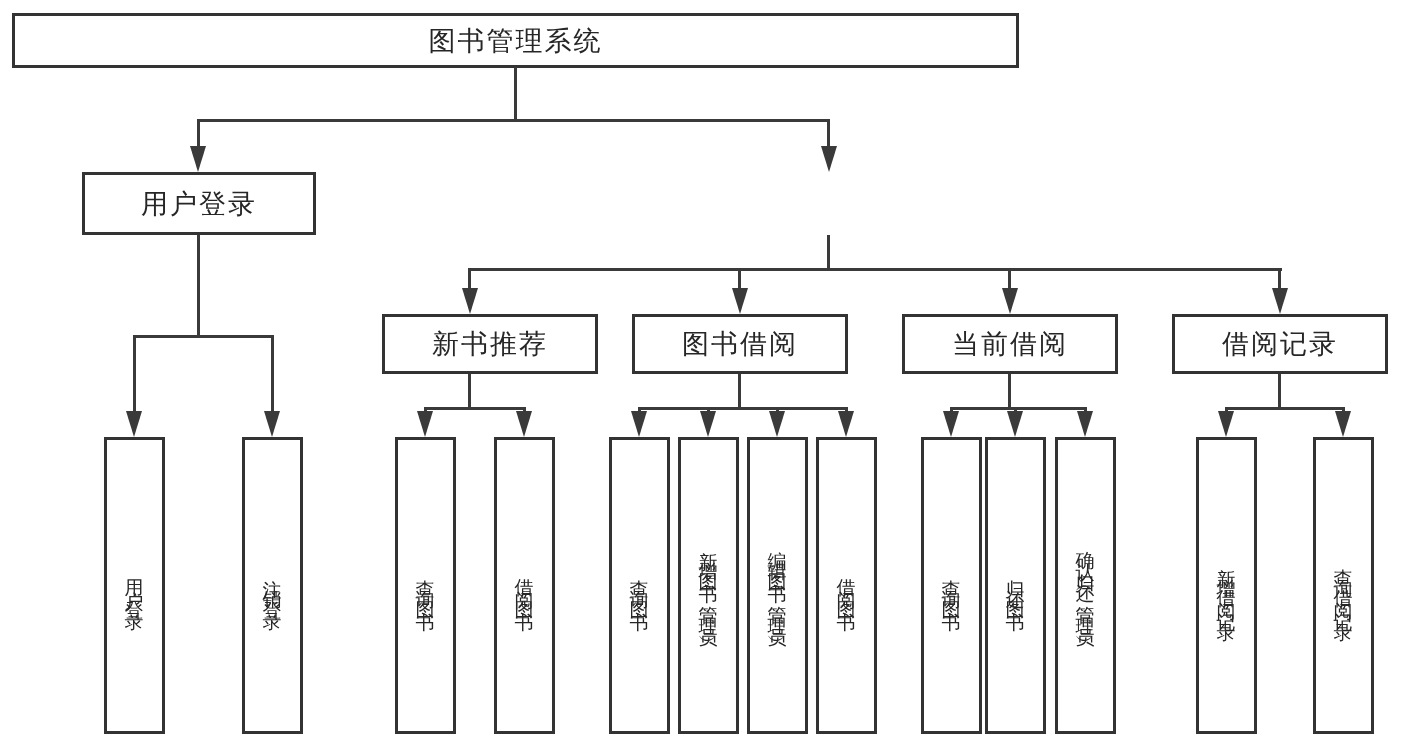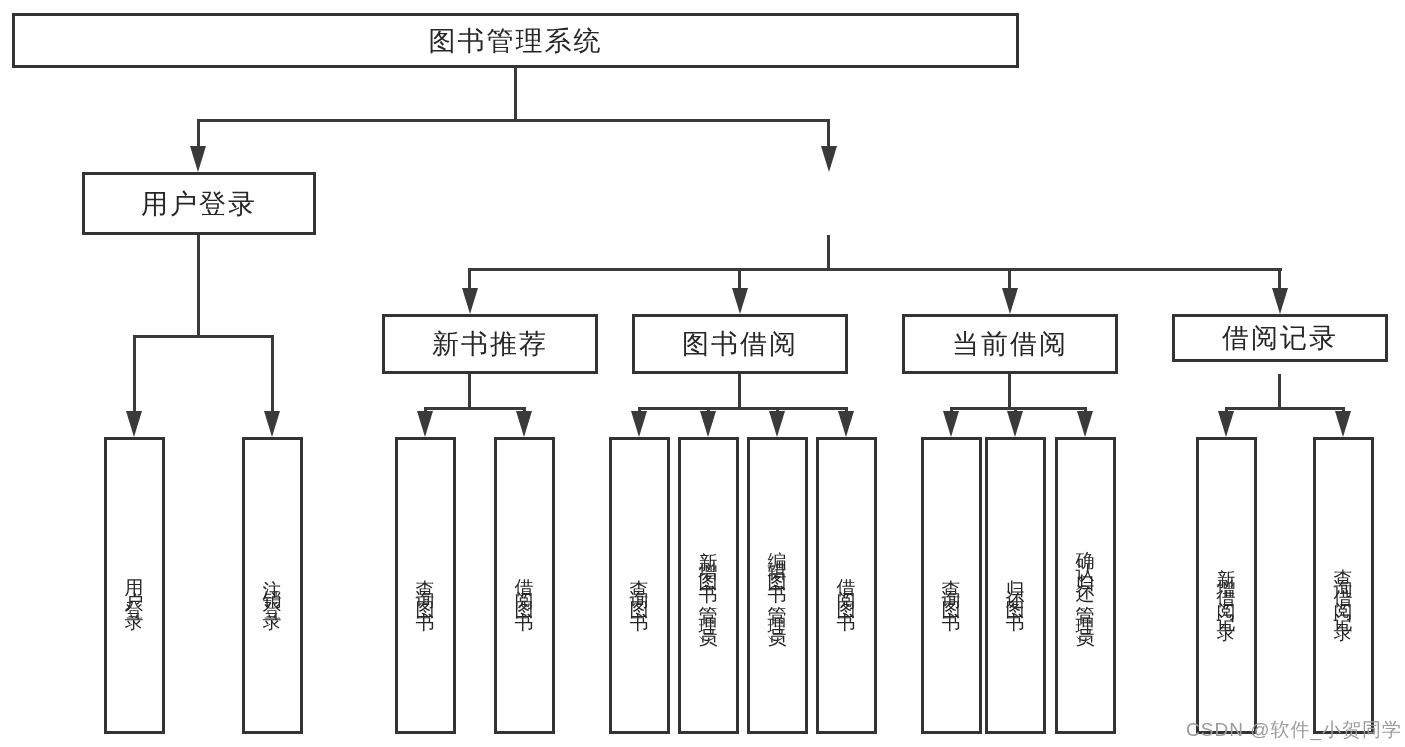--- a/index.html
+++ b/index.html
@@ -107,21 +107,21 @@
 
   <div class="box" style="left:382px;top:314px;width:216px;height:60px">
     <span class="hlabel">新书推荐</span>
   </div>
   <div class="box" style="left:632px;top:314px;width:216px;height:60px">
     <span class="hlabel">图书借阅</span>
   </div>
   <div class="box" style="left:902px;top:314px;width:216px;height:60px">
     <span class="hlabel">当前借阅</span>
   </div>
-  <div class="box" style="left:1172px;top:314px;width:216px;height:48px">
+  <div class="box" style="left:1172px;top:314px;width:216px;height:60px">
     <span class="hlabel">借阅记录</span>
   </div>
 
   <div class="vline" style="left:468px;top:374px;height:35px"></div>
   <div class="hline" style="left:424px;top:407px;width:102px"></div>
   <div class="vline" style="left:424px;top:407px;height:6px"></div>
   <div class="ahead" style="left:417px;top:411px"></div>
   <div class="vline" style="left:523px;top:407px;height:6px"></div>
   <div class="ahead" style="left:516px;top:411px"></div>
 
@@ -189,15 +189,14 @@
     <span class="vtext">确认归还（管理员）</span>
   </div>
 
   <div class="box leaf" style="left:1196px;top:437px">
     <span class="vtext">新增借阅记录</span>
   </div>
   <div class="box leaf" style="left:1313px;top:437px">
     <span class="vtext">查询借阅记录</span>
   </div>
 
-  <div class="watermark">CSDN @软件_小贺同学</div>
 
 </div>
 
 </body></html>

